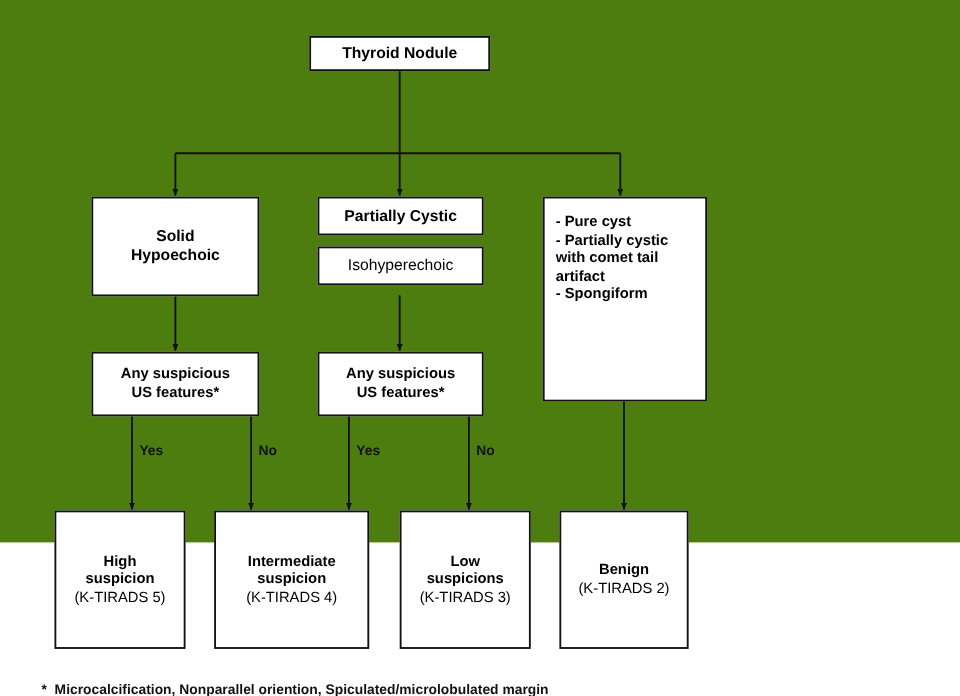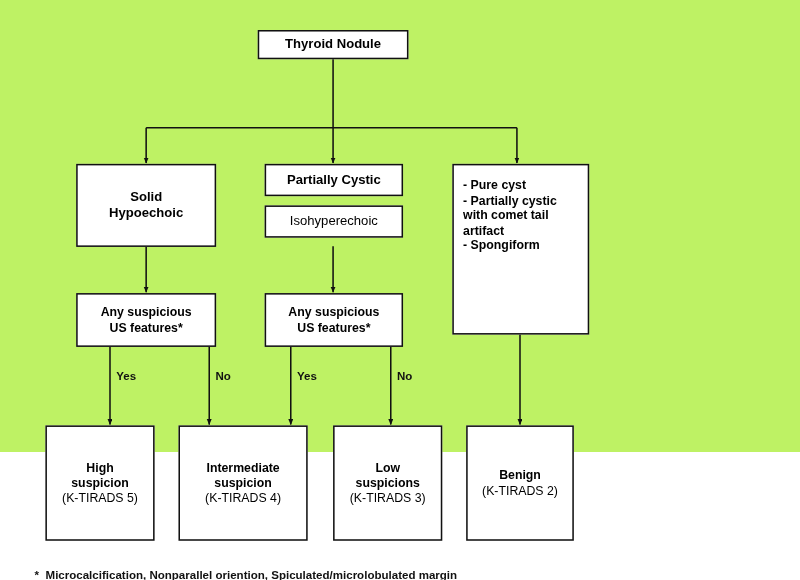--- a/index.html
+++ b/index.html
@@ -11,21 +11,21 @@
     width: 800px;
     height: 580px;
     font-family: "Liberation Sans", sans-serif;
     color: #000000;
     overflow: hidden;
   }
   #chart-root {
     position: relative;
     width: 800px;
     height: 452px;
-    background: #bef264;
+    background: #4d7c0f;
   }
   svg.wires {
     position: absolute;
     left: 0;
     top: 0;
     width: 800px;
     height: 580px;
     pointer-events: none;
   }
   .node {

